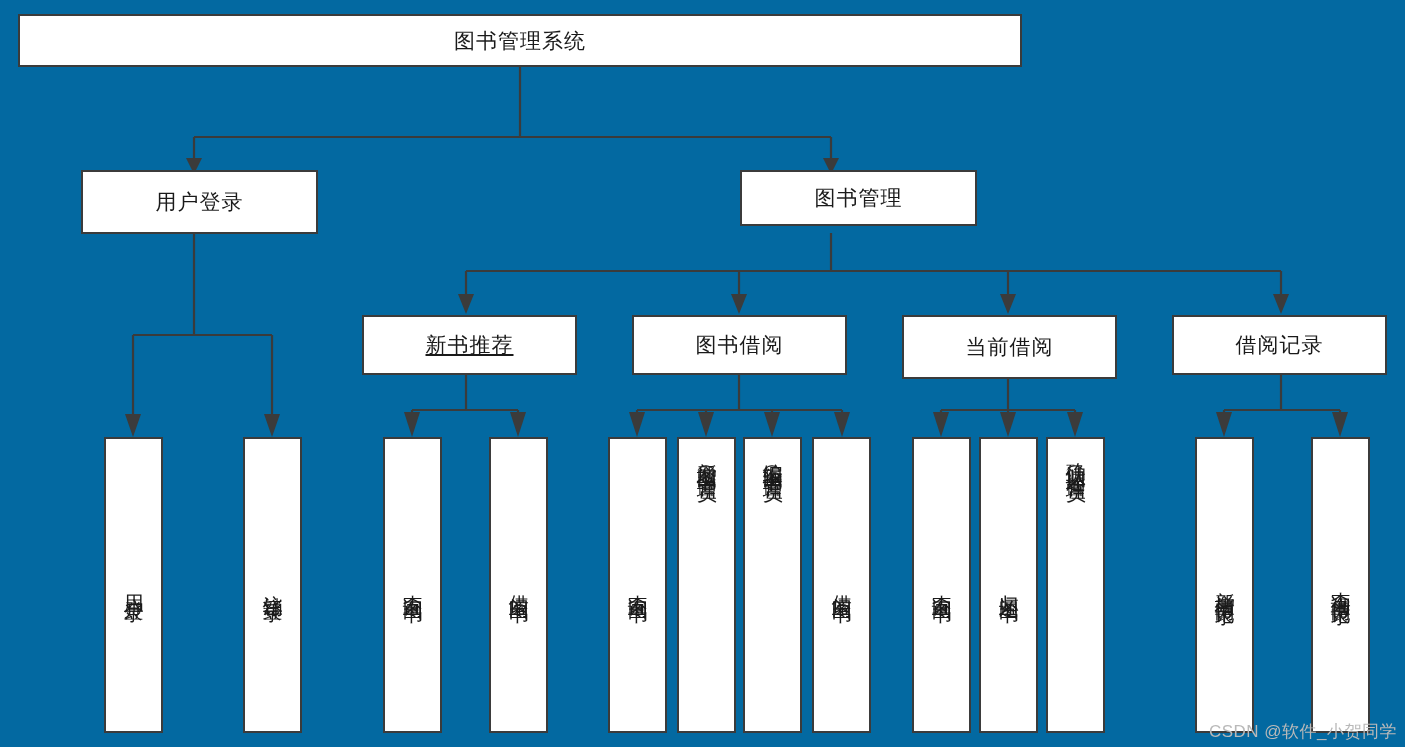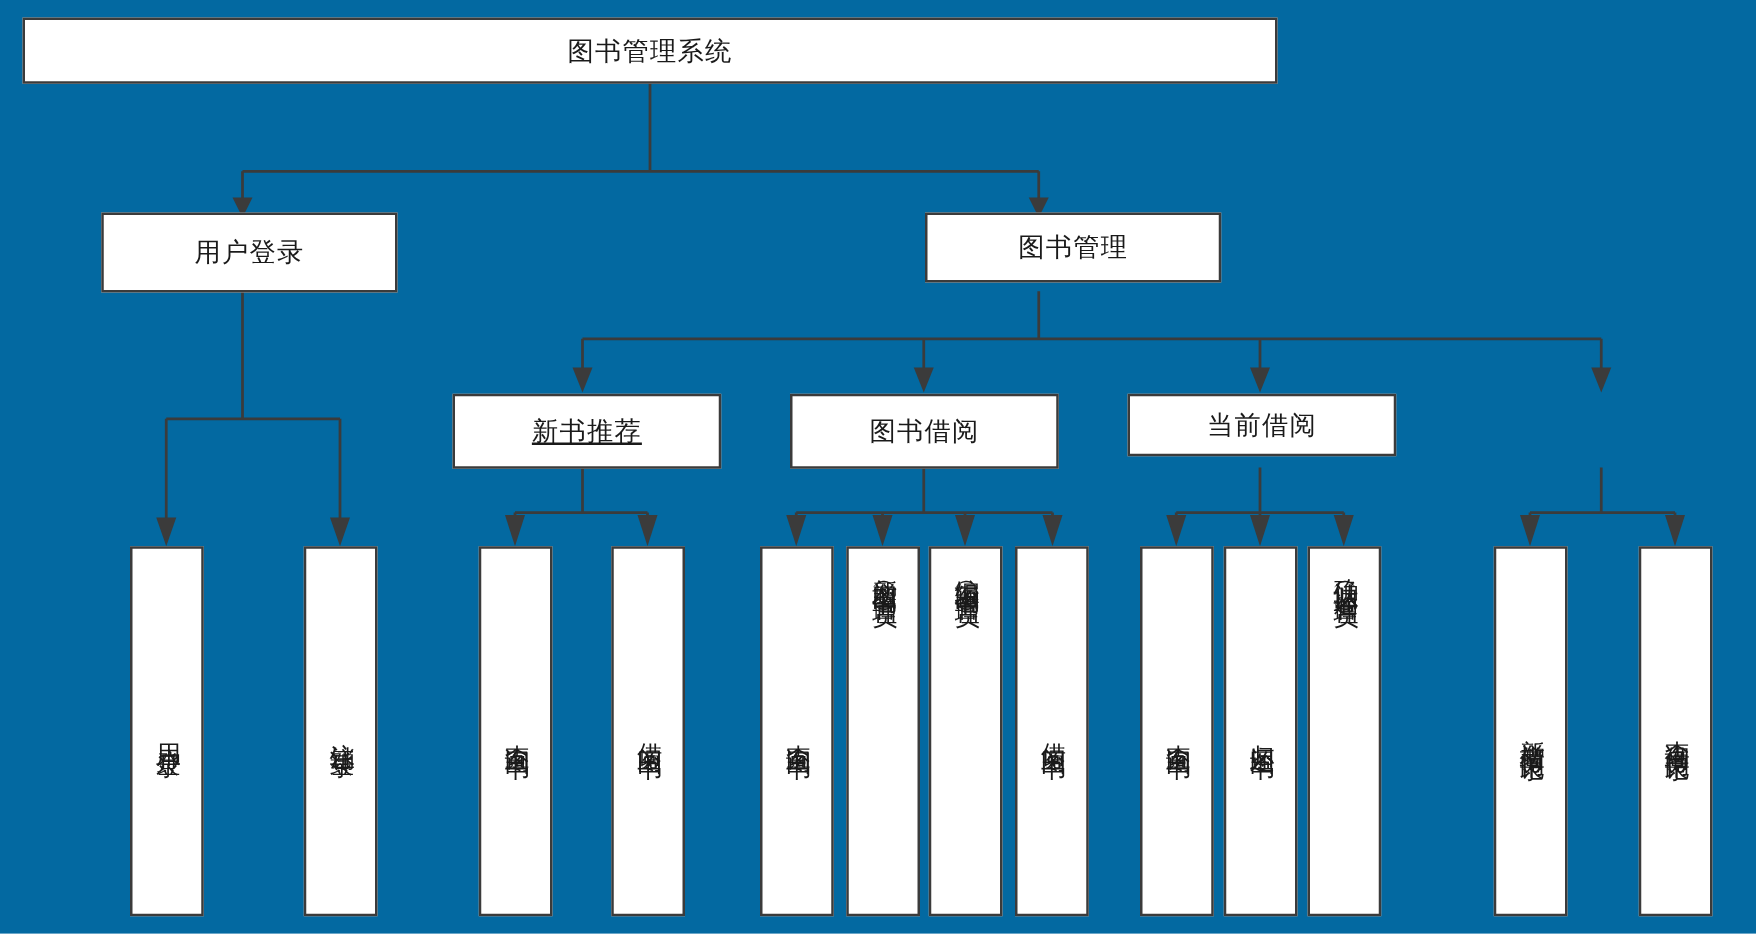--- a/index.html
+++ b/index.html
@@ -133,22 +133,25 @@
   <div class="node horiz" style="left:711px; top:170px; width:237px; height:56px;margin-left:29px;">
     <span>图书管理</span>
   </div>
 
   <div class="node horiz" style="left:362px; top:315px; width:215px; height:60px;text-decoration:underline;">
     <span>新书推荐</span>
   </div>
   <div class="node horiz" style="left:632px; top:315px; width:215px; height:60px;font-family:Liberation Serif, serif;">
     <span>图书借阅</span>
   </div>
-  <div class="node horiz" style="left:902px; top:315px; width:215px; height:50px;">
+  <div class="node horiz" style="left:902px; top:315px; width:215px; height:64px;">
     <span>当前借阅</span>
+  </div>
+  <div class="node horiz" style="left:1172px; top:315px; width:215px; height:60px;">
+    <span>借阅记录</span>
   </div>
 
   <div class="node vert mid" style="left:104px; top:437px; width:59px; height:296px;">
     <span class="vlabel">用户登录</span>
   </div>
   <div class="node vert mid" style="left:243px; top:437px; width:59px; height:296px;">
     <span class="vlabel">注销登录</span>
   </div>
 
   <div class="node vert mid" style="left:383px; top:437px; width:59px; height:296px;">
@@ -181,14 +184,15 @@
     <span class="vlabel">确认归还（管理员）</span>
   </div>
 
   <div class="node vert mid" style="left:1195px; top:437px; width:59px; height:296px;">
     <span class="vlabel">新增借阅记录</span>
   </div>
   <div class="node vert mid" style="left:1311px; top:437px; width:59px; height:296px;">
     <span class="vlabel">查询借阅记录</span>
   </div>
 
+  <div class="watermark">CSDN @软件_小贺同学</div>
 
 </div>
 
 </body></html>

